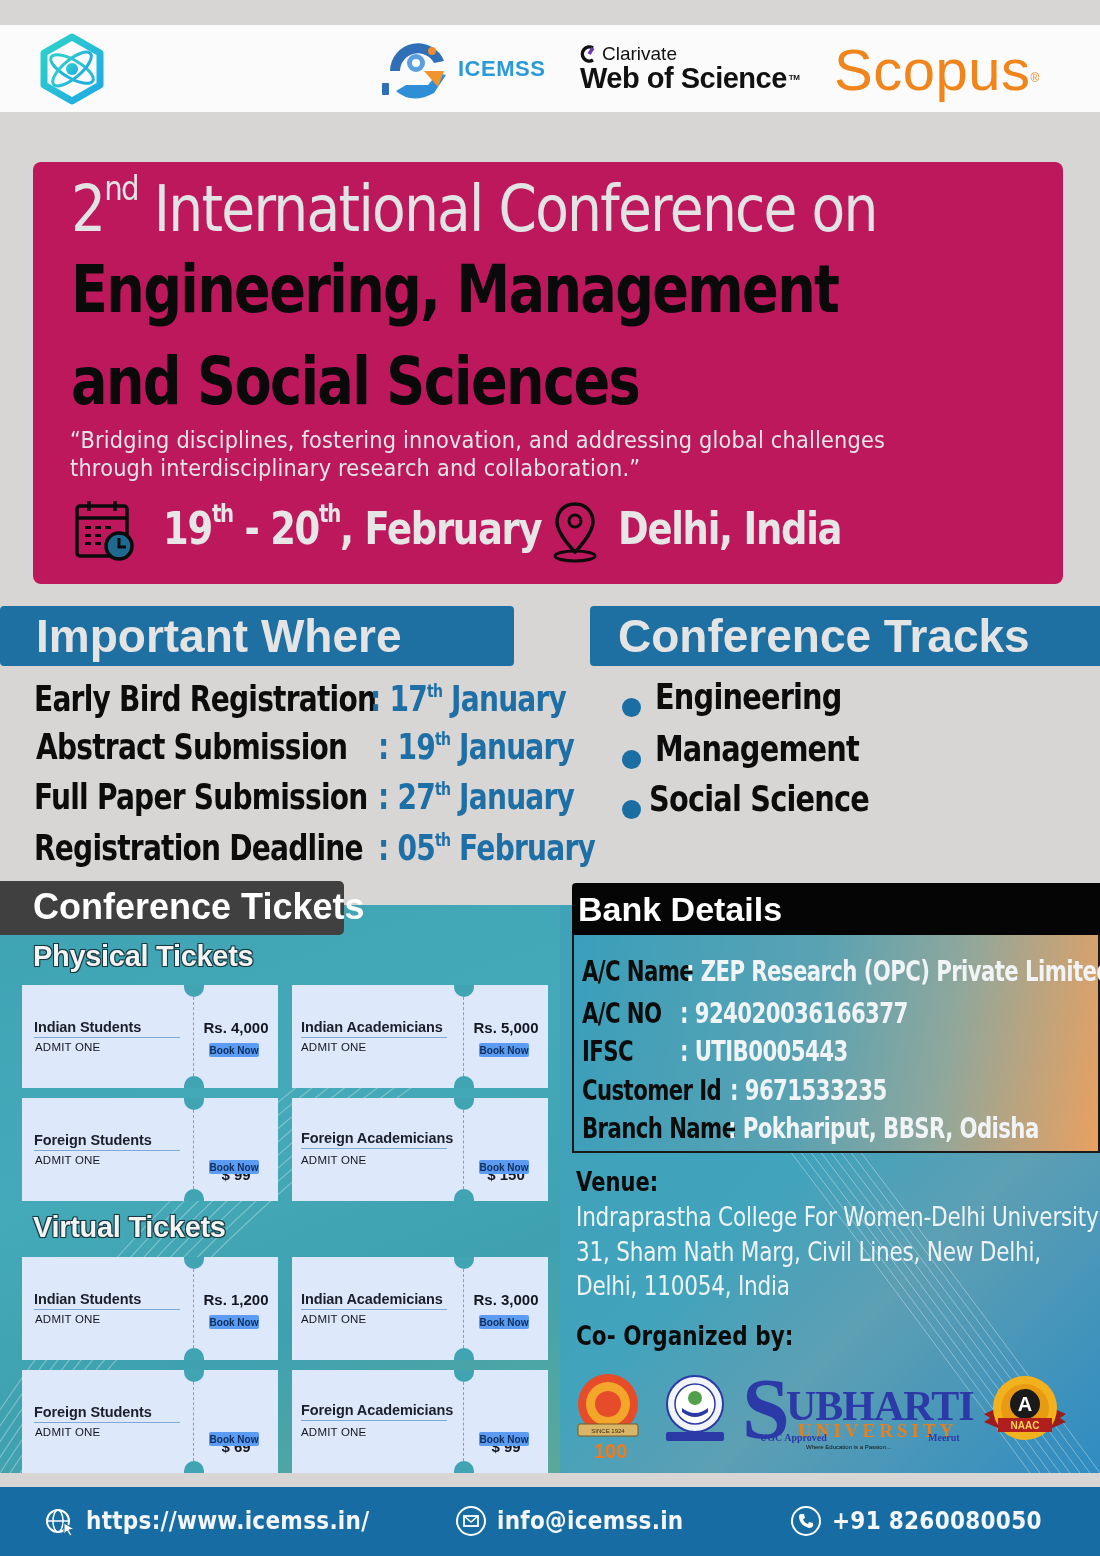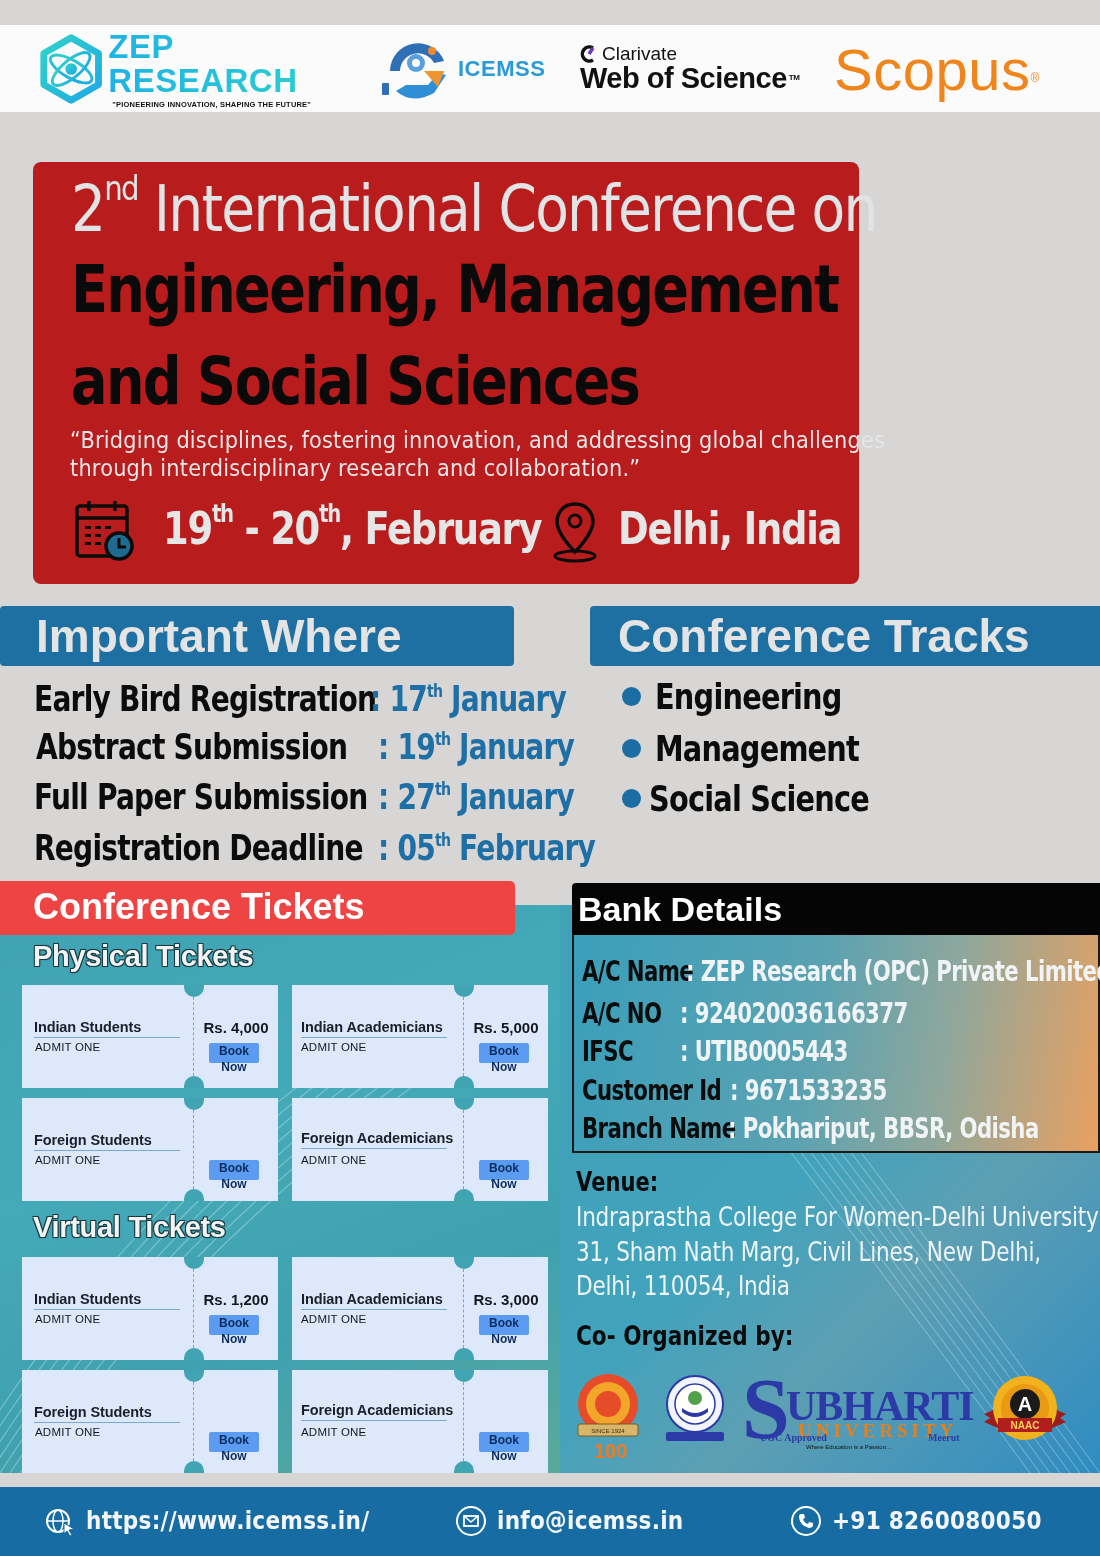--- a/index.html
+++ b/index.html
@@ -33,22 +33,22 @@
   .icemss-text { font-weight: 700; font-size: 22px; color: #2a9ad8; margin-left: 2px; letter-spacing: 0.5px; }
   .wos-logo { left: 580px; top: 18px; width: 250px; height: 56px; }
   .wos-top { display: flex; align-items: center; font-size: 19px; color: #111; font-weight: 400; }
   .wos-main { font-size: 29px; font-weight: 700; color: #111; letter-spacing: -0.5px; line-height: 30px; margin-top: -2px; }
   .wos-main sup { font-size: 8px; vertical-align: top; margin-left: 2px; }
   .scopus-logo { left: 834px; top: 10px; font-size: 58px; color: #f0851c; font-weight: 400; letter-spacing: 0.5px; line-height: 70px; }
   .scopus-logo sup { font-size: 12px; vertical-align: top; position: relative; top: 8px; }
 
   
   .hero {
-    left: 33px; top: 162px; width: 826px; height: 422px;
-    background: #b91c1c; border-radius: 8px;
+    left: 33px; top: 162px; width: 1030px; height: 422px;
+    background: #be185d; border-radius: 8px;
   }
   .hero-line1 {
     left: 38px; top: 10px; font-size: 64px; color: #e2e3e4; font-weight: 400;
     font-family: "DejaVu Sans", sans-serif; letter-spacing: -2px; transform: scaleX(0.86); transform-origin: left;
     white-space: nowrap;
   }
   .hero-line1 sup { font-size: 34px; vertical-align: top; position: relative; top: -4px; }
   .hero-bold {
     left: 38px; font-size: 66px; color: #0a0a0a; font-weight: 700;
     font-family: "DejaVu Sans", sans-serif; letter-spacing: -2px; transform: scaleX(0.82); transform-origin: left;
@@ -79,38 +79,38 @@
     font-family: "DejaVu Sans", sans-serif; font-weight: 700; font-size: 36px; color: #0c0c0c;
     letter-spacing: -1px; transform: scaleX(0.78); transform-origin: left; display: inline-block;
   }
   .date-value {
     position: absolute; font-family: "DejaVu Sans", sans-serif; font-weight: 700; font-size: 36px; color: #1d6fa5;
     letter-spacing: -1px; transform: scaleX(0.78); transform-origin: left; white-space: nowrap;
   }
   .date-value sup { font-size: 18px; vertical-align: top; position: relative; top: 2px; }
 
   .tracks-list { left: 620px; top: 676px; }
-  .track-item { position: absolute; display: flex; align-items: center; white-space: nowrap; }
+  .track-item { position: absolute; display: flex; align-items: flex-end; white-space: nowrap; }
   .track-dot { width: 19px; height: 19px; border-radius: 50%; background: #1b6ea3; margin-right: 14px; flex: none; }
   .track-label {
     font-family: "DejaVu Sans", sans-serif; font-weight: 700; font-size: 36px; color: #0c0c0c;
     letter-spacing: -1px; transform: scaleX(0.8); transform-origin: left; display: inline-block;
   }
 
   
   .tickets-panel {
     left: 0; top: 905px; width: 560px; height: 568px;
     background: linear-gradient(160deg, #3fa3b3 0%, #44a9b8 40%, #3fa1b0 70%, #5aa99a 100%);
     overflow: hidden;
   }
   .panel-lines {
     left: 0; top: 0; width: 560px; height: 568px;
   }
   .tickets-hdr {
-    left: 0; top: 881px; width: 515px; height: 54px; background: #ef4444; color: #fff;
+    left: 0; top: 881px; width: 344px; height: 54px; background: #404040; color: #fff;
     font-weight: 700; font-size: 36px; line-height: 52px; padding-left: 33px; border-radius: 0 5px 5px 0;
     white-space: nowrap;
   }
   .sub-hdr {
     font-weight: 700; font-size: 29px; color: #f2f4f4; white-space: nowrap;
     text-shadow: 0 0 2px #1a3a40, 1px 1px 0 #1a3a40, -1px -1px 0 #1a3a40, 1px -1px 0 #1a3a40, -1px 1px 0 #1a3a40;
     letter-spacing: -0.3px;
   }
   .ticket {
     position: absolute; width: 256px; height: 103px; background: #dde9fb;
@@ -132,22 +132,22 @@
   }
   .ticket .t-admit {
     position: absolute; left: 13px; top: 56px; font-size: 11.5px; font-weight: 400; color: #14171f; letter-spacing: 0.2px;
   }
   .ticket .t-price {
     position: absolute; left: 172px; width: 84px; top: 34px; text-align: center; font-size: 15px; font-weight: 700; color: #14171f;
     white-space: nowrap;
   }
   .ticket .t-price.usd { top: 38px; margin-top: 30px; }
   .ticket .t-book {
-    position: absolute; left: 187px; top: 58px; width: 50px; height: 20px; background: #5b9bf2; border-radius: 2px;
-    font-size: 12px; color: #0b2c5c; font-weight: 700; text-align: center; line-height: 16px; border: none;
+    position: absolute; left: 187px; top: 58px; width: 50px; height: 14px; background: #5b9bf2; border-radius: 2px;
+    font-size: 10px; color: #0b2c5c; font-weight: 700; text-align: center; line-height: 16px; border: none;
     cursor: pointer; font-family: "Liberation Sans", sans-serif;
   }
   .ticket .t-book.low { top: 62px; }
 
   
   .right-panel {
     left: 560px; top: 905px; width: 540px; height: 568px;
     background: linear-gradient(135deg, #3fa2b7 0%, #41a3bc 45%, #5d9fb3 65%, #2f8cc1 100%);
     overflow: hidden;
   }
@@ -216,24 +216,20 @@
           <linearGradient id="zg" x1="0" y1="0" x2="1" y2="1">
             <stop offset="0" stop-color="#2fd3c9"></stop>
             <stop offset="1" stop-color="#1fa8e6"></stop>
           </linearGradient>
         </defs>
       <polygon points="36,4 64,20 64,52 36,68 8,52 8,20" fill="none" stroke="url(#zg)" stroke-width="7" stroke-linejoin="round"></polygon>
       <ellipse cx="36" cy="36" rx="24" ry="9" fill="none" stroke="url(#zg)" stroke-width="3" transform="rotate(30 36 36)"></ellipse>
       <ellipse cx="36" cy="36" rx="24" ry="9" fill="none" stroke="url(#zg)" stroke-width="3" transform="rotate(-40 36 36)"></ellipse>
       <circle cx="36" cy="36" r="6" fill="url(#zg)"></circle>
     </svg>
-    <div class="zep-text">
-      <span class="zep-title">ZEP RESEARCH</span>
-      <span class="zep-tagline">"PIONEERING INNOVATION, SHAPING THE FUTURE"</span>
-    </div>
   </div>
   <div class="abs icemss-logo">
     <svg class="icemss-mark" viewBox="0 0 78 76">
       <path d="M12 40 A28 28 0 0 1 66 30 L56 32 A18 18 0 0 0 22 40 Z" fill="#2f6fb6"></path>
       <circle cx="38" cy="32" r="9" fill="#5aa0e0"></circle>
       <circle cx="38" cy="32" r="4" fill="#fff"></circle>
       <circle cx="54" cy="20" r="4" fill="#f08a2a"></circle>
       <path d="M18 60 Q34 74 56 62 L68 44 L60 42 L50 54 L28 54 Z" fill="#2e8fd6"></path>
       <path d="M46 40 L66 40 L60 56 Z" fill="#f0942f"></path>
       <rect x="4" y="52" width="7" height="12" rx="1" fill="#2f6fb6"></rect>

